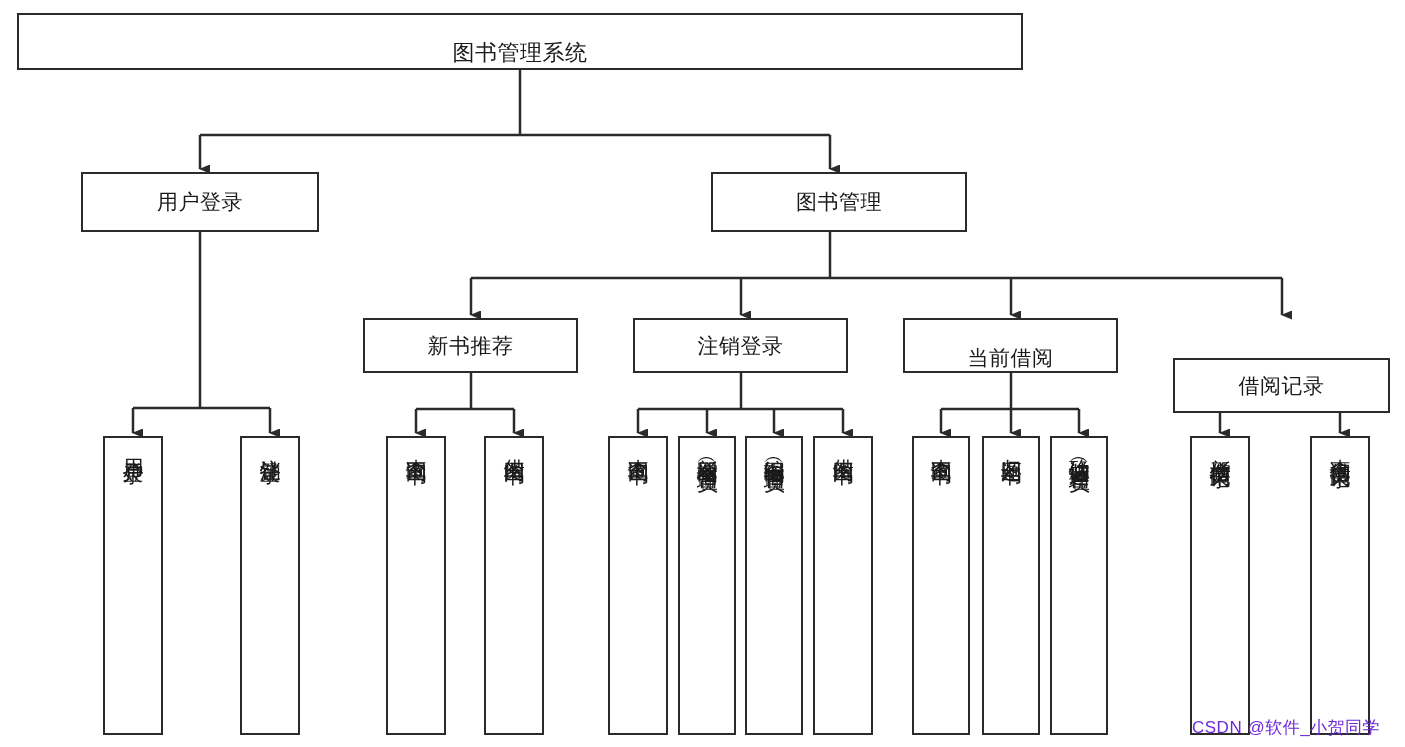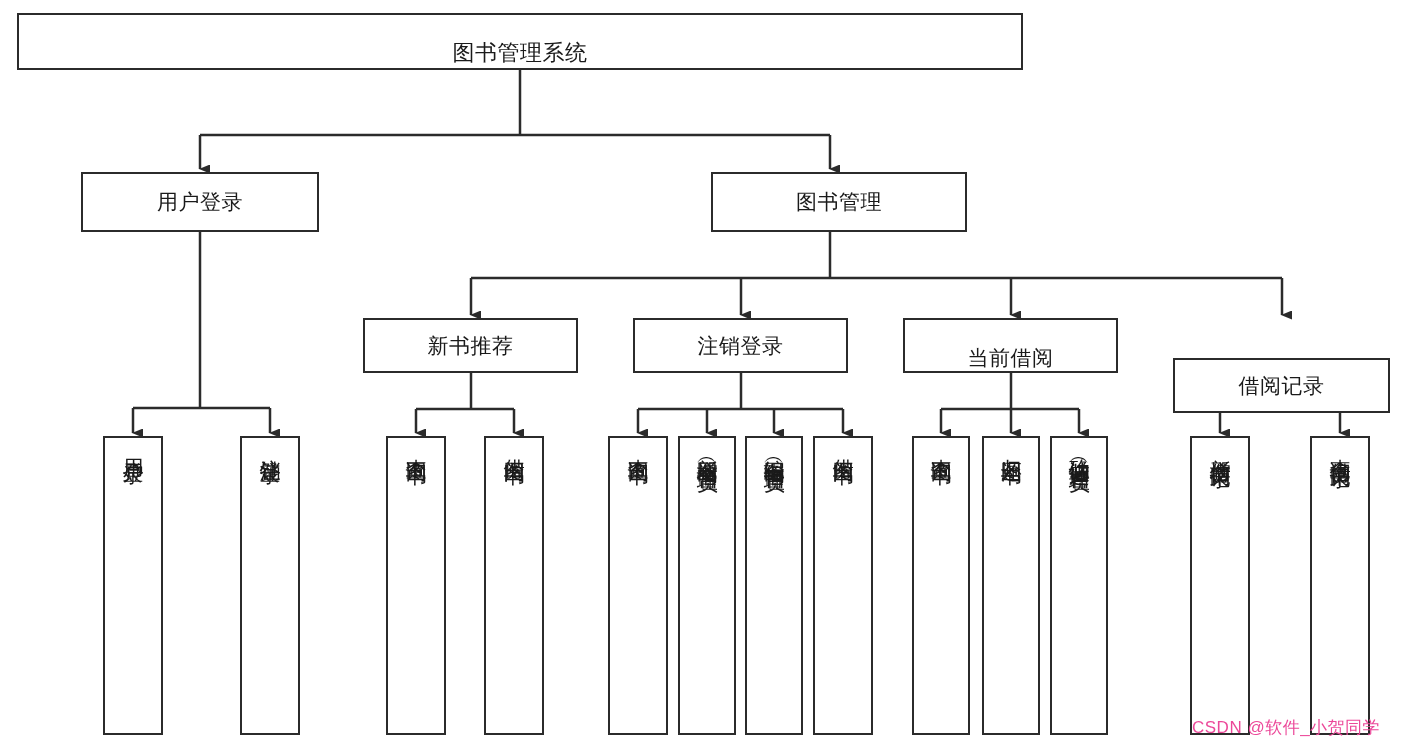--- a/index.html
+++ b/index.html
@@ -54,21 +54,21 @@
   .node.vertical .label {
     writing-mode: vertical-rl;
     text-orientation: upright;
     font-size: 21px;
     line-height: 1.08;
     letter-spacing: 2px;
   }
   .node.root .label { font-size: 22px; margin-top: 23px; }
   .watermark {
     position: absolute;
-    color: #ec4899;
+    color: #6d28d9;
     font-size: 17px;
     white-space: nowrap;
     letter-spacing: 0.5px;
     user-select: none;
   }
 </style>
 </head>
 <body>
 
 <div id="canvas">

